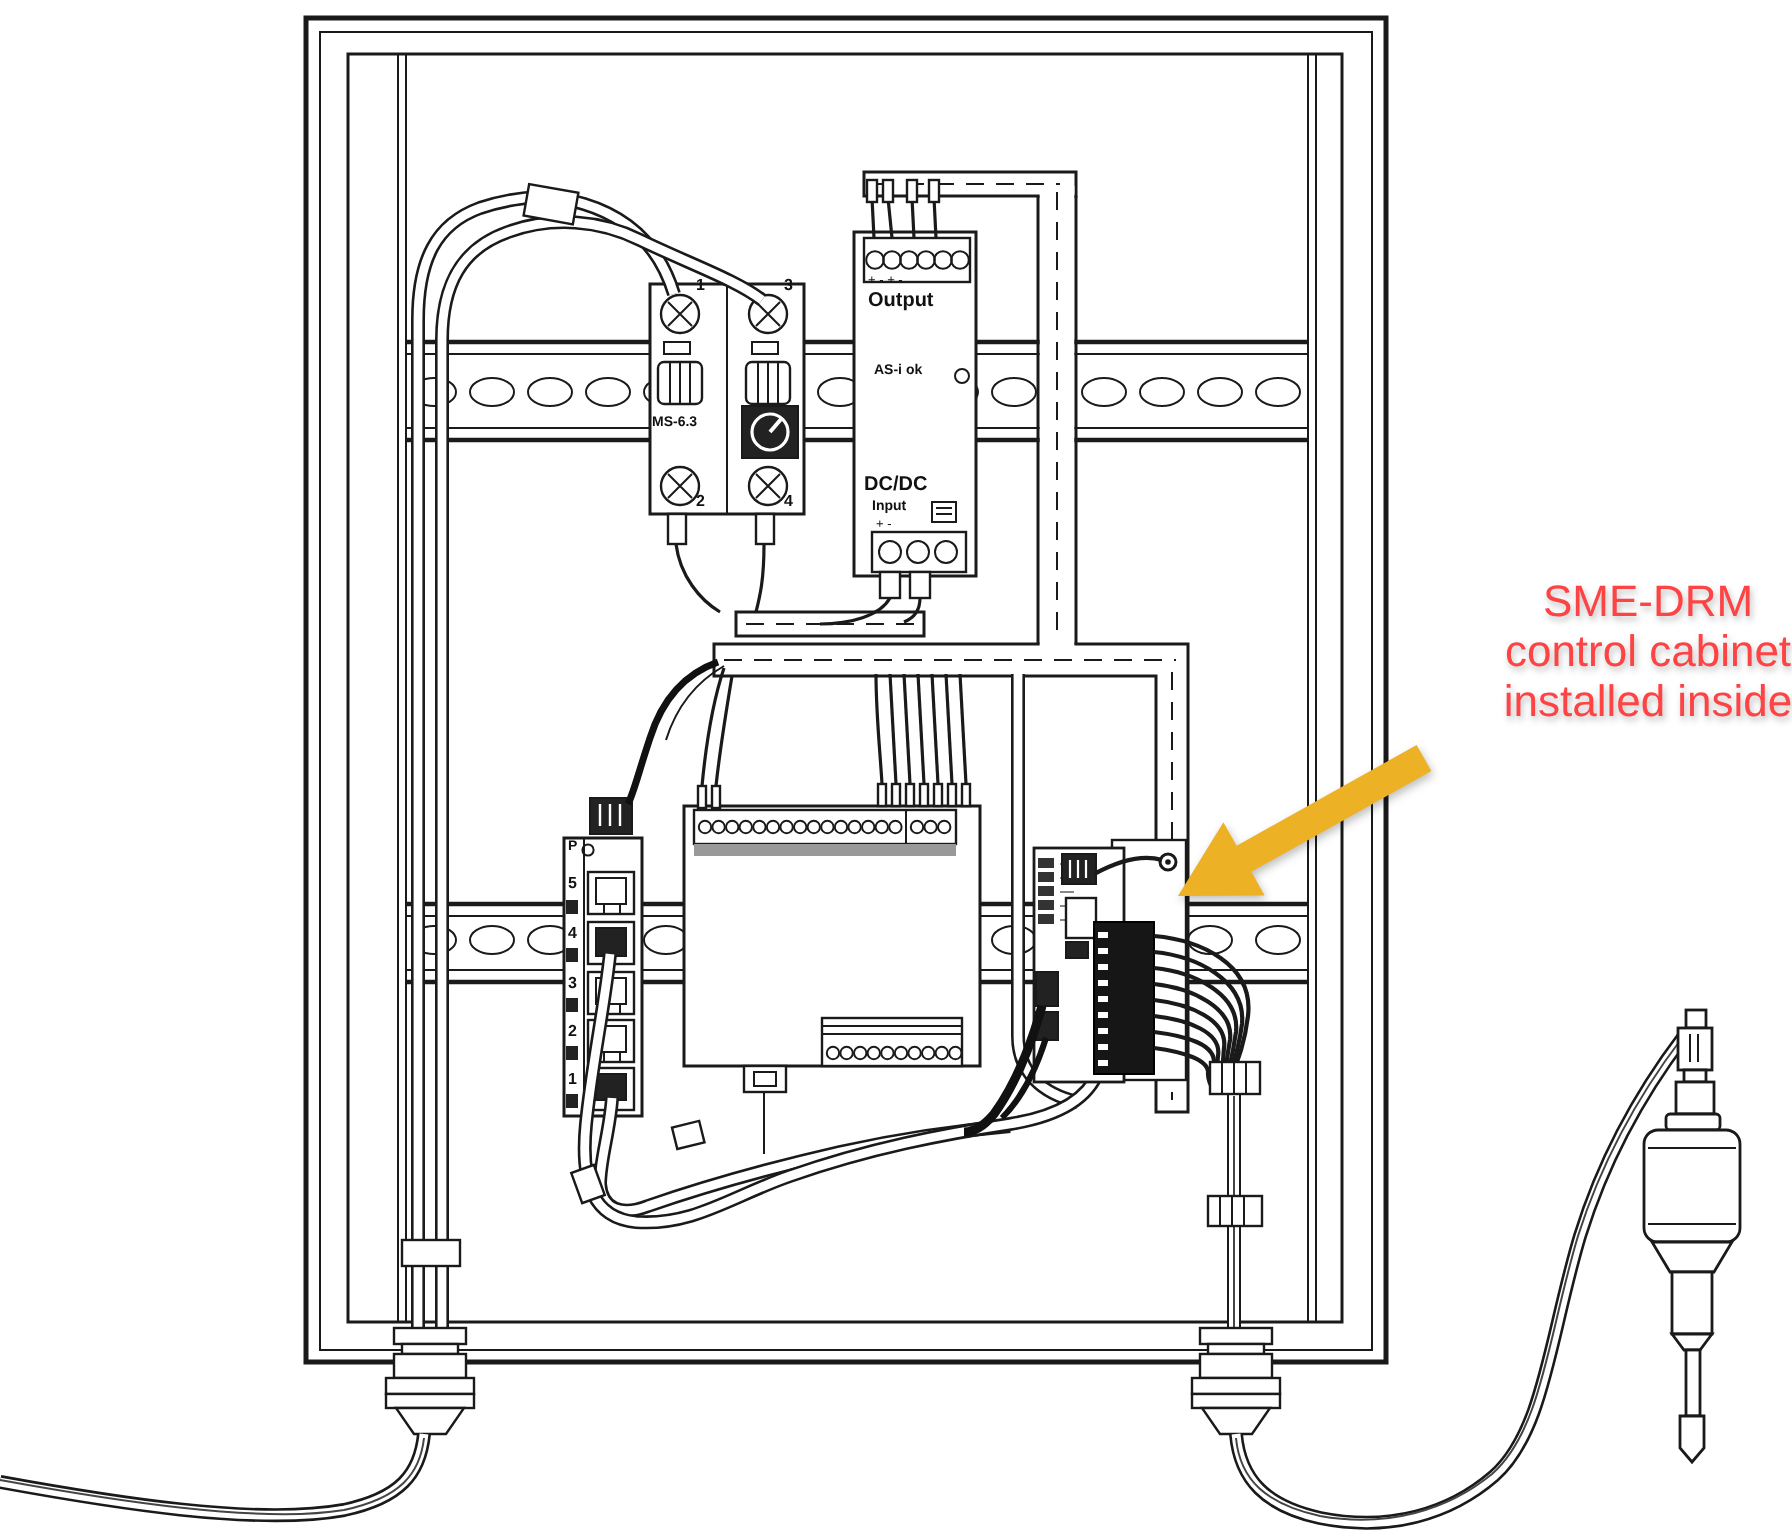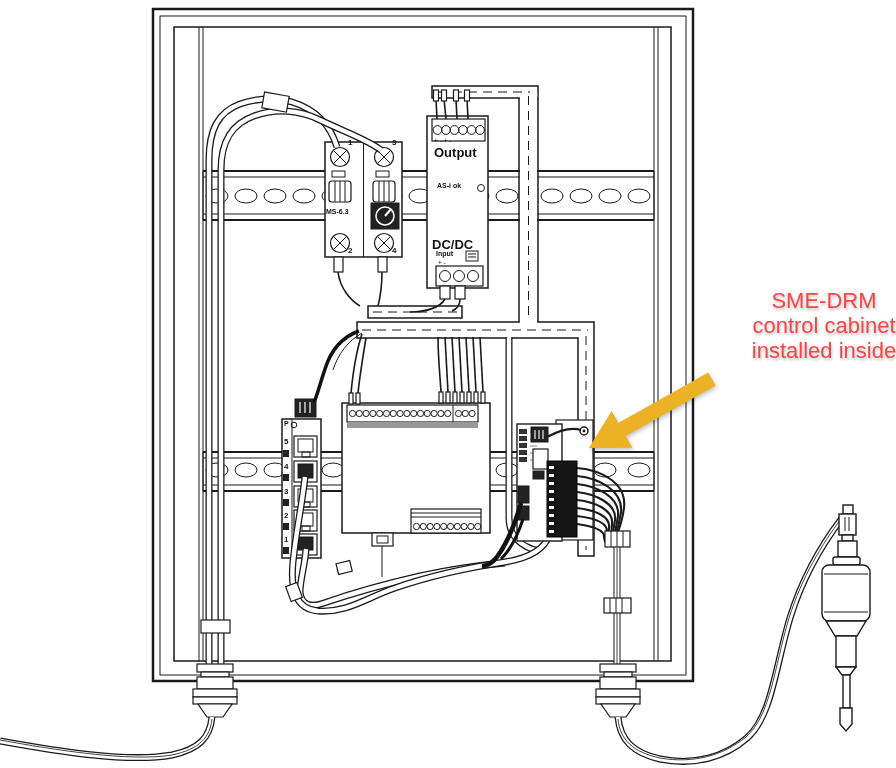--- a/index.html
+++ b/index.html
@@ -382,23 +382,23 @@
     <div>installed inside</div>
   </div>
 
   <div class="lbl b" style="left:326px;top:208px;font-size:7px;">MS-6.3</div>
   <div class="lbl b" style="left:348px;top:138px;font-size:8px;">1</div>
   <div class="lbl b" style="left:392px;top:138px;font-size:8px;">3</div>
   <div class="lbl b" style="left:348px;top:246px;font-size:8px;">2</div>
   <div class="lbl b" style="left:392px;top:246px;font-size:8px;">4</div>
 
   <div class="lbl" style="left:434px;top:137px;font-size:6.5px;">+ - + -</div>
-  <div class="lbl b" style="left:434px;top:145px;font-size:13px;">Output</div>
+  <div class="lbl b" style="left:434px;top:145px;font-size:10px;">Output</div>
   <div class="lbl b" style="left:437px;top:182px;font-size:7px;">AS-i ok</div>
-  <div class="lbl b" style="left:432px;top:237px;font-size:13px;">DC/DC</div>
+  <div class="lbl b" style="left:432px;top:237px;font-size:10px;">DC/DC</div>
   <div class="lbl b" style="left:436px;top:250px;font-size:7px;">Input</div>
   <div class="lbl" style="left:438px;top:259px;font-size:6.5px;">+ -</div>
 
   <div class="lbl b" style="left:284px;top:420px;font-size:7px;">P</div>
   <div class="lbl b" style="left:284px;top:437px;font-size:8px;">5</div>
   <div class="lbl b" style="left:284px;top:462px;font-size:8px;">4</div>
   <div class="lbl b" style="left:284px;top:487px;font-size:8px;">3</div>
   <div class="lbl b" style="left:284px;top:511px;font-size:8px;">2</div>
   <div class="lbl b" style="left:284px;top:535px;font-size:8px;">1</div>
 </div>

